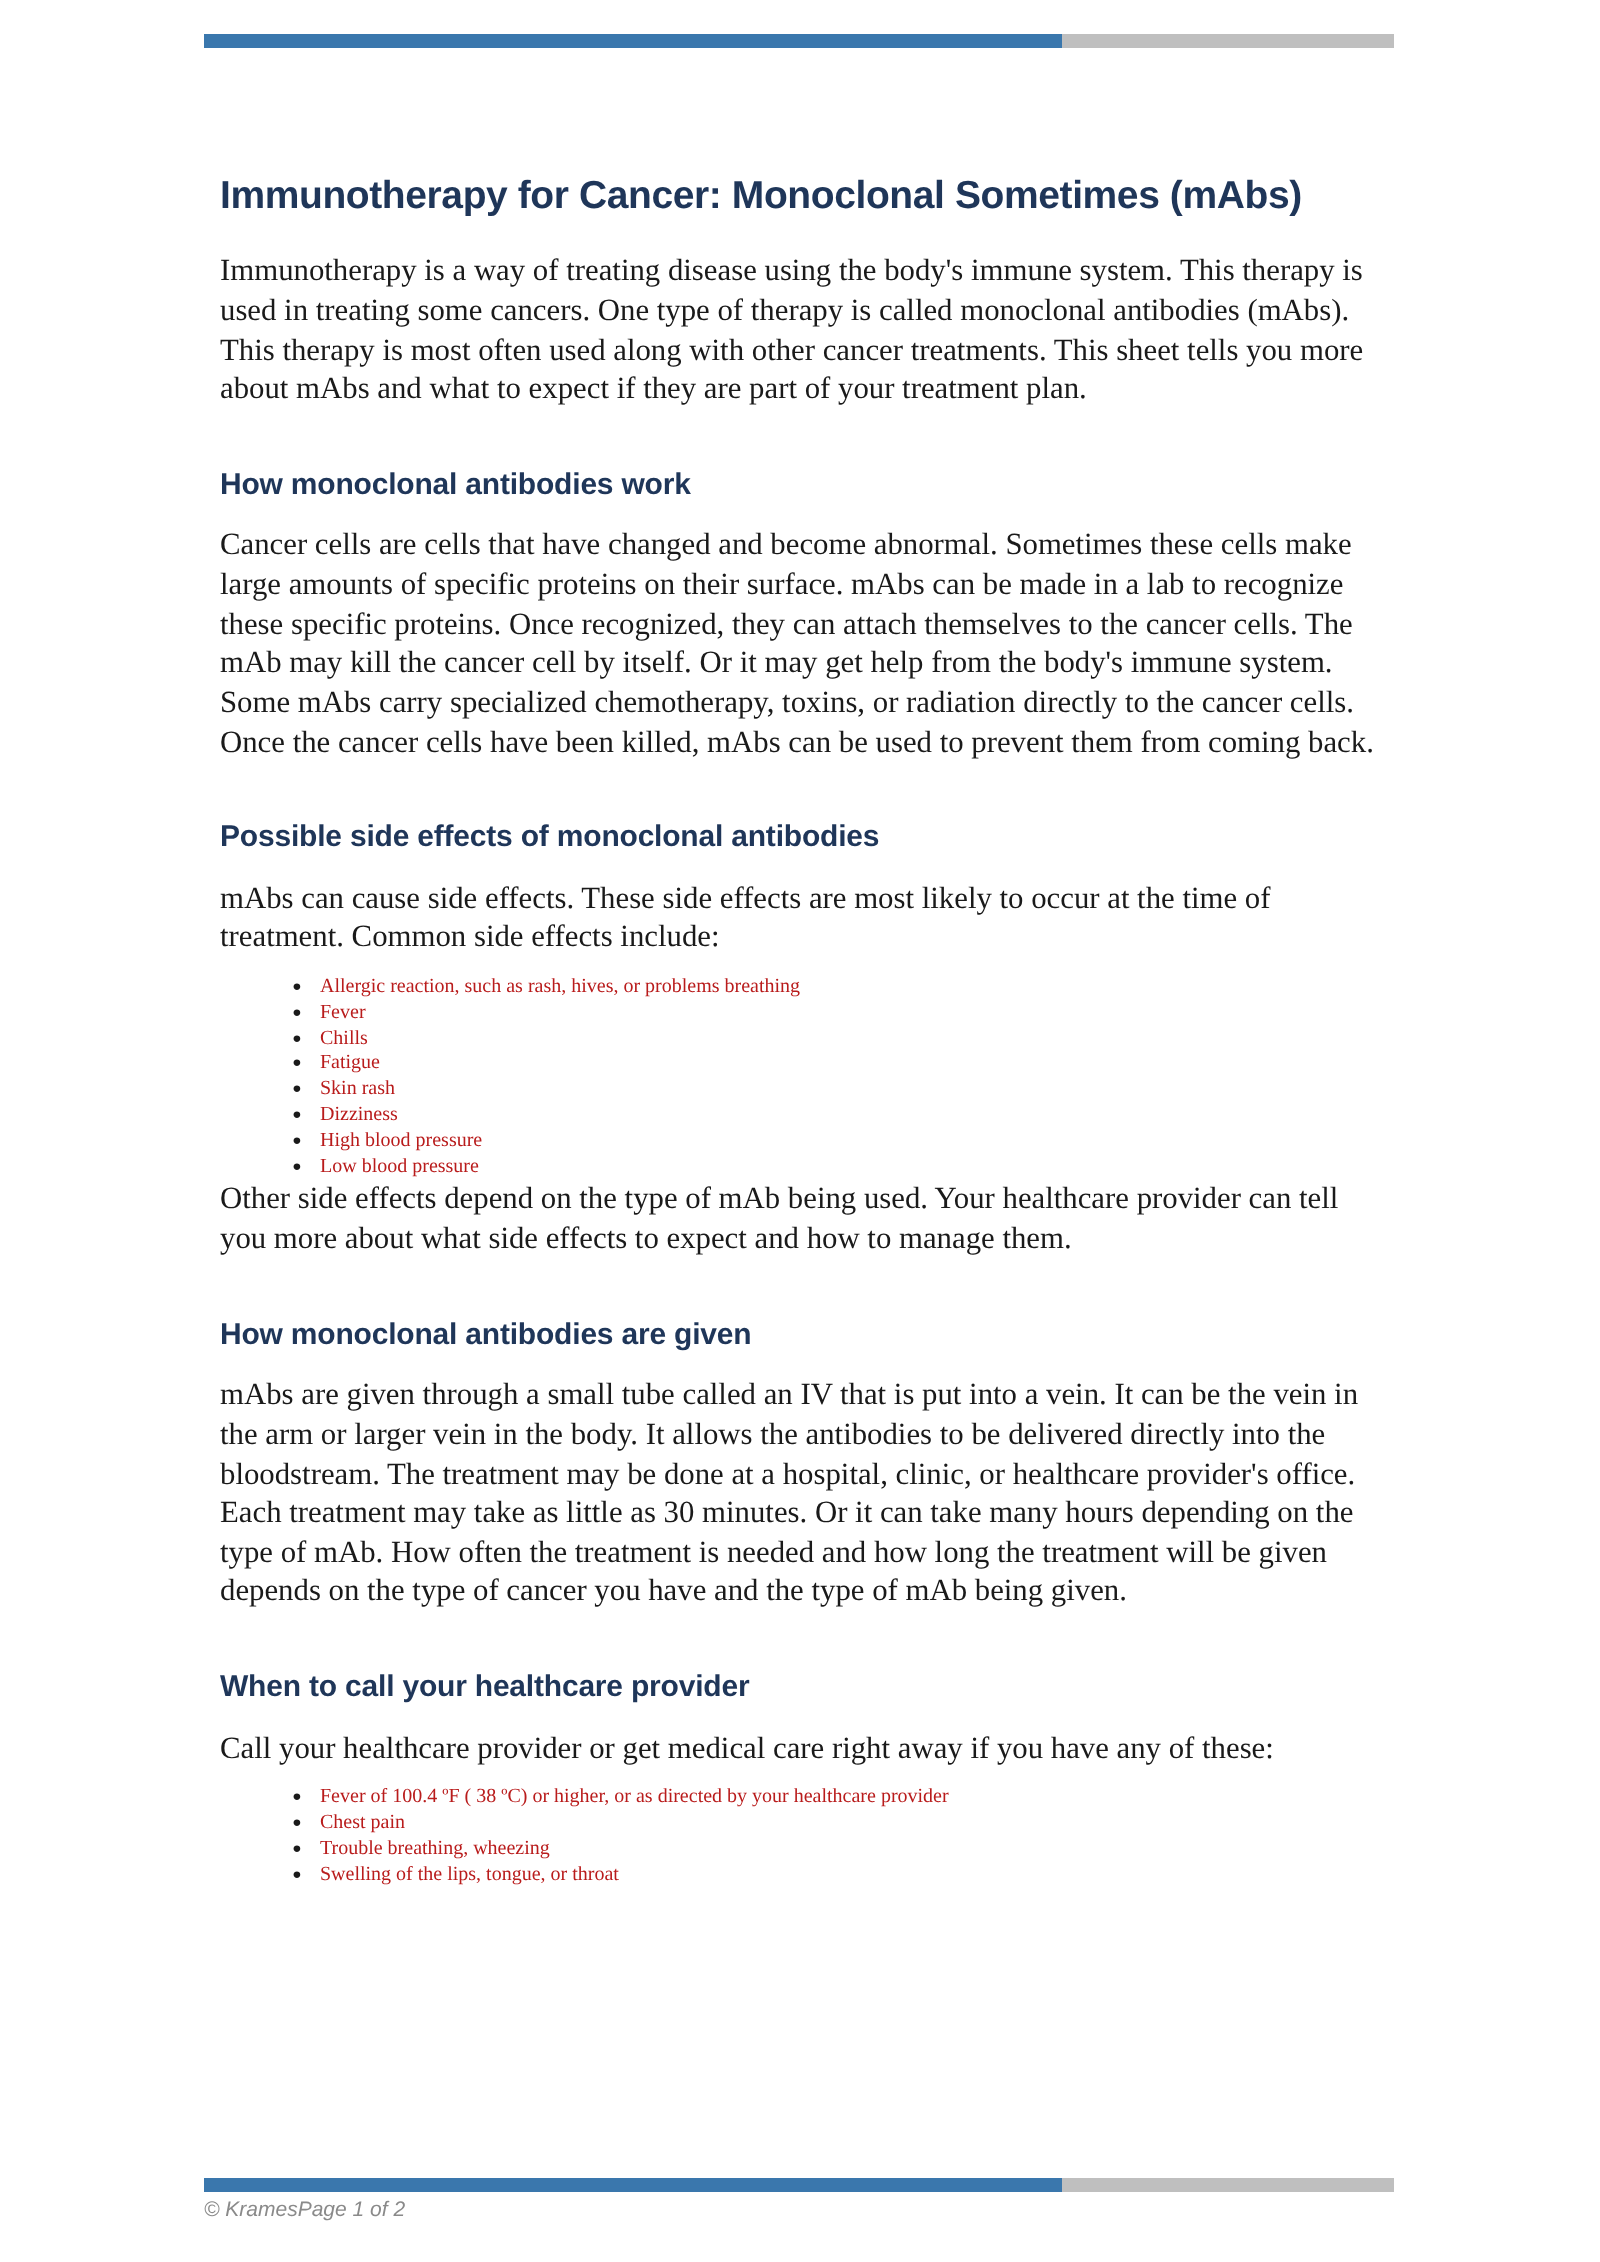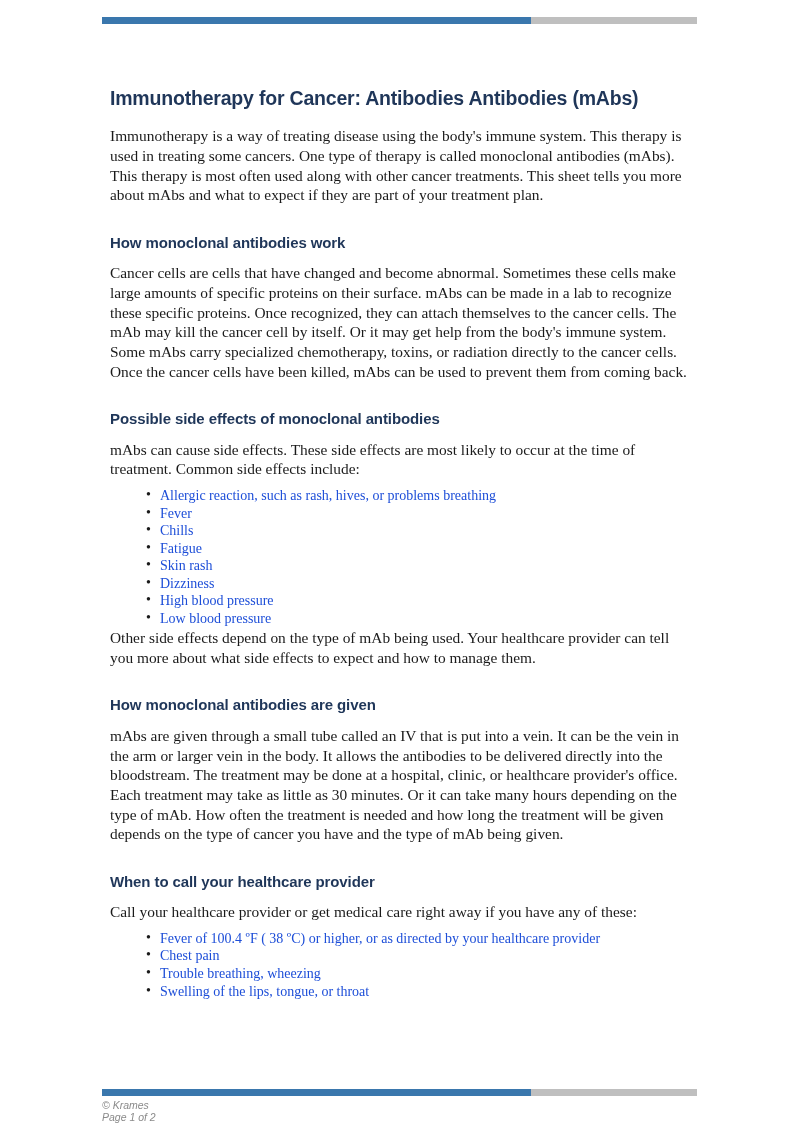--- a/index.html
+++ b/index.html
@@ -81,23 +81,23 @@
     text-align: left;
   }
 
   ul.bullets {
     margin: 9px 0 0 0;
     padding: 0 0 0 38px;
     list-style: none;
   }
   ul.bullets li {
     font-family: "Liberation Serif", serif;
-    font-size: 14px;
+    font-size: 10px;
     line-height: 1.18;
-    color: #1d4ed8;
+    color: #b91c1c;
     position: relative;
     padding-left: 12px;
     margin-bottom: 1px;
   }
   ul.bullets li::before {
     content: "\2022";
     position: absolute;
     left: -2px;
     top: -1px;
     font-size: 14px;
@@ -112,38 +112,37 @@
     left: 102px;
     top: 1099px;
     width: 595px;
     display: flex;
     justify-content: flex-start;
     align-items: baseline;
     font-family: "Liberation Sans", sans-serif;
     font-style: italic;
     font-size: 10.5px;
     color: #8a8a8a;
-    flex-direction: column;
   }
   .footer .copyright { white-space: nowrap; }
   .footer .pageno { white-space: nowrap; }
 </style>
 </head>
 <body>
 
 <div class="page">
 
   <div class="rule top">
     <div class="seg-blue" style="width:429px"></div>
     <div class="seg-gray"></div>
   </div>
 
   <div class="content">
 
-    <h1 class="doc-title">Immunotherapy for Cancer: Antibodies Antibodies (mAbs)</h1>
+    <h1 class="doc-title">Immunotherapy for Cancer: Monoclonal Sometimes (mAbs)</h1>
 
     <p class="body">Immunotherapy is a way of treating disease using the body's immune system. This therapy is used in treating some cancers. One type of therapy is called monoclonal antibodies (mAbs). This therapy is most often used along with other cancer treatments. This sheet tells you more about mAbs and what to expect if they are part of your treatment plan.</p>
 
     <h2 class="section-title first">How monoclonal antibodies work</h2>
     <p class="body">Cancer cells are cells that have changed and become abnormal. Sometimes these cells make large amounts of specific proteins on their surface. mAbs can be made in a lab to recognize these specific proteins. Once recognized, they can attach themselves to the cancer cells. The mAb may kill the cancer cell by itself. Or it may get help from the body's immune system. Some mAbs carry specialized chemotherapy, toxins, or radiation directly to the cancer cells. Once the cancer cells have been killed, mAbs can be used to prevent them from coming back.</p>
 
     <h2 class="section-title">Possible side effects of monoclonal antibodies</h2>
     <p class="body">mAbs can cause side effects. These side effects are most likely to occur at the time of treatment. Common side effects include:</p>
     <ul class="bullets">
       <li>Allergic reaction, such as rash, hives, or problems breathing</li>

